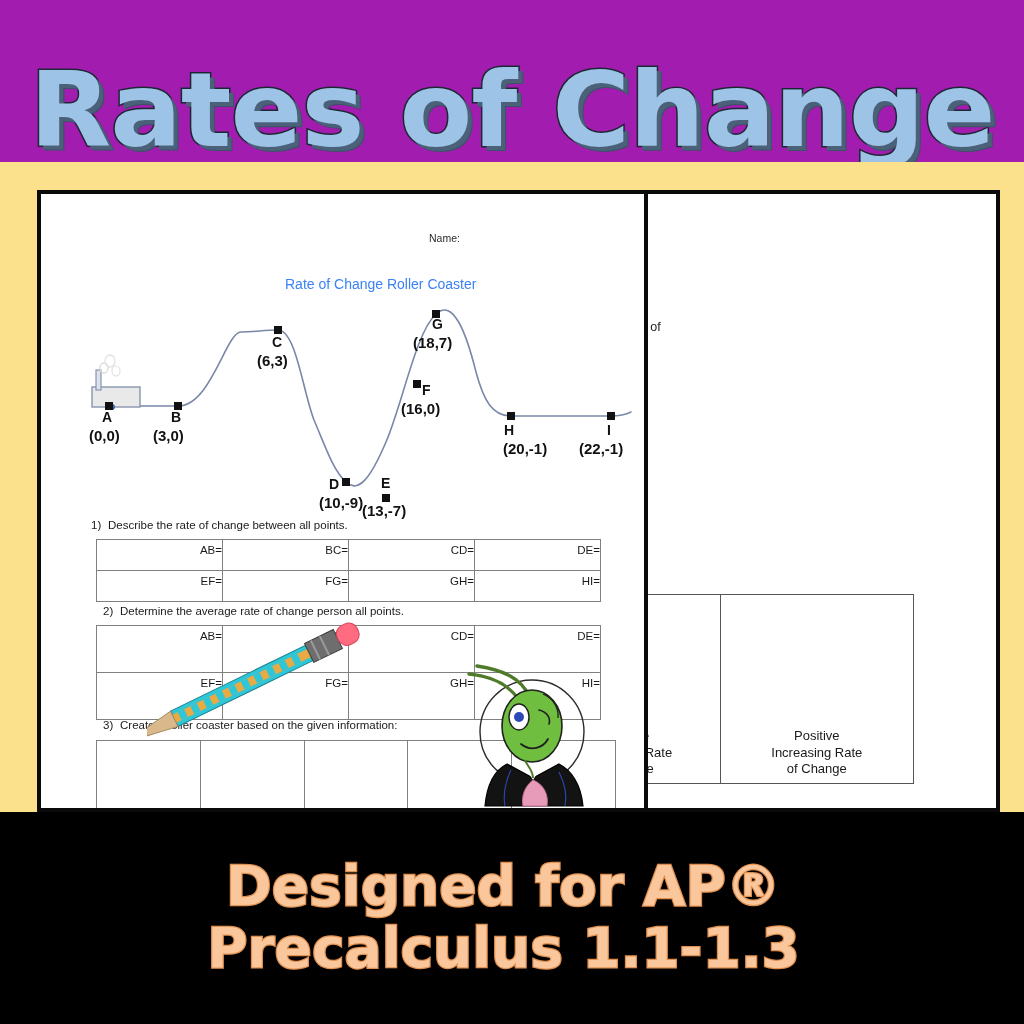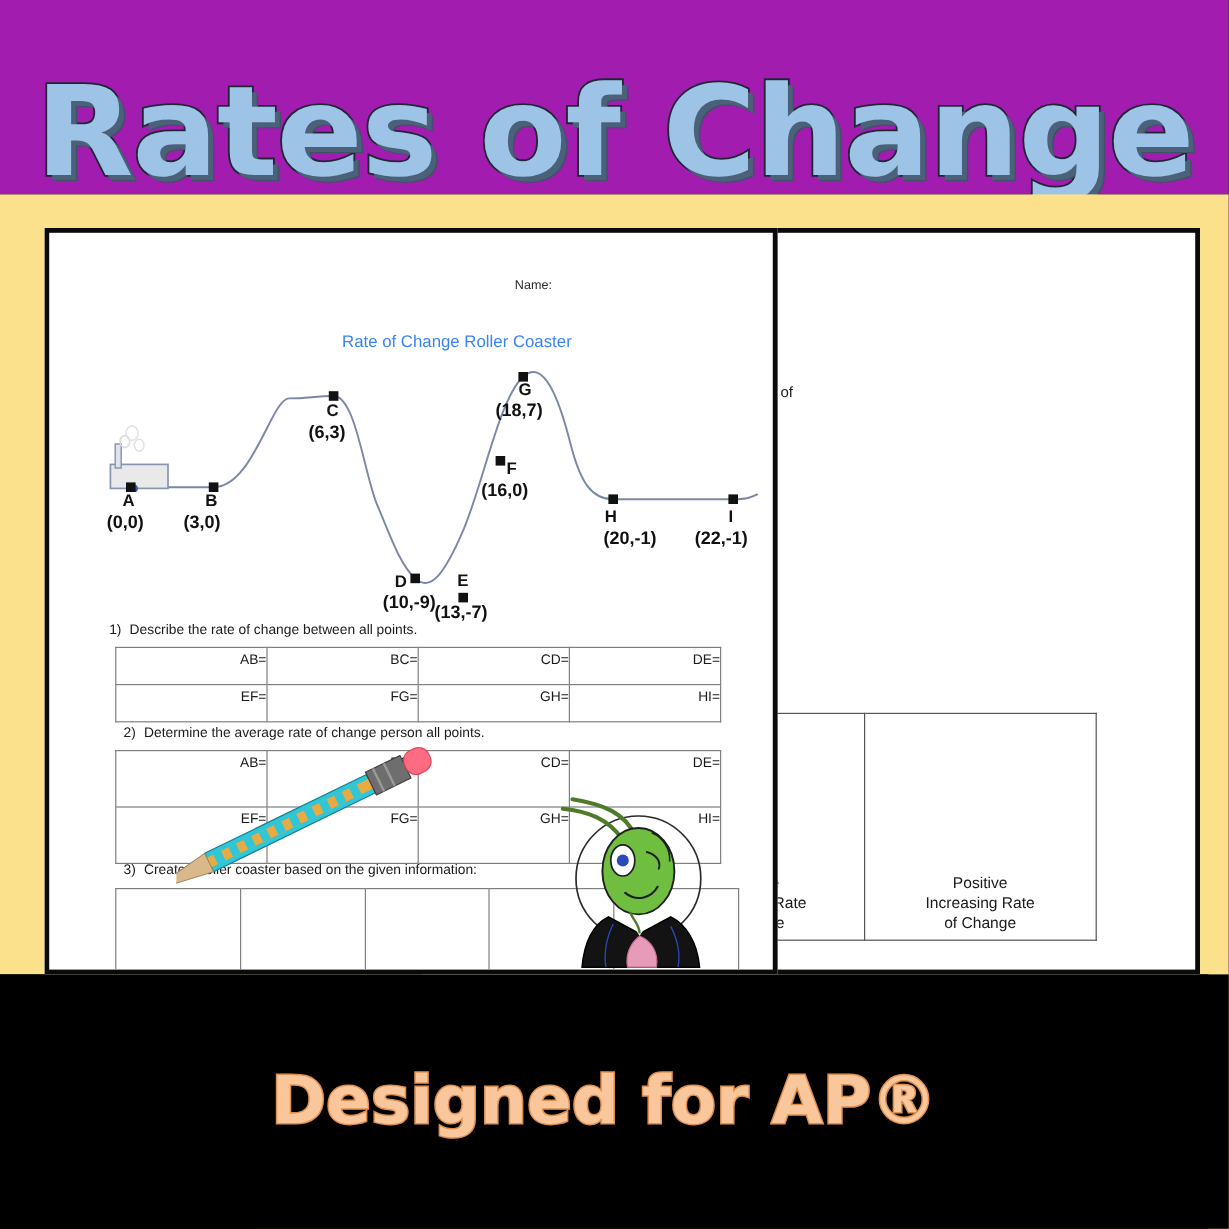--- a/index.html
+++ b/index.html
@@ -371,13 +371,14 @@
     <path d="M68,104 L78,120 L88,104" fill="#ffffff"></path>
     <path d="M78,120 C70,126 66,136 68,146 L92,146 C94,134 88,124 78,120 Z" fill="#E79BB8" stroke="#c46f90" stroke-width="1"></path>
     <path d="M56,110 C50,122 48,136 50,146" fill="none" stroke="#2C49B8" stroke-width="1.1"></path>
     <path d="M104,112 C110,124 112,136 110,146" fill="none" stroke="#2C49B8" stroke-width="1.1"></path>
     <path d="M70,100 C72,106 78,110 78,118" fill="none" stroke="#4F7A2A" stroke-width="2"></path>
   </svg>
 </div>
 
 <div id="bottom-banner">
   <div class="bottom-line">Designed for AP®</div>
+  <div class="bottom-line">Precalculus 1.1-1.3</div>
 </div>
 
 </body></html>

